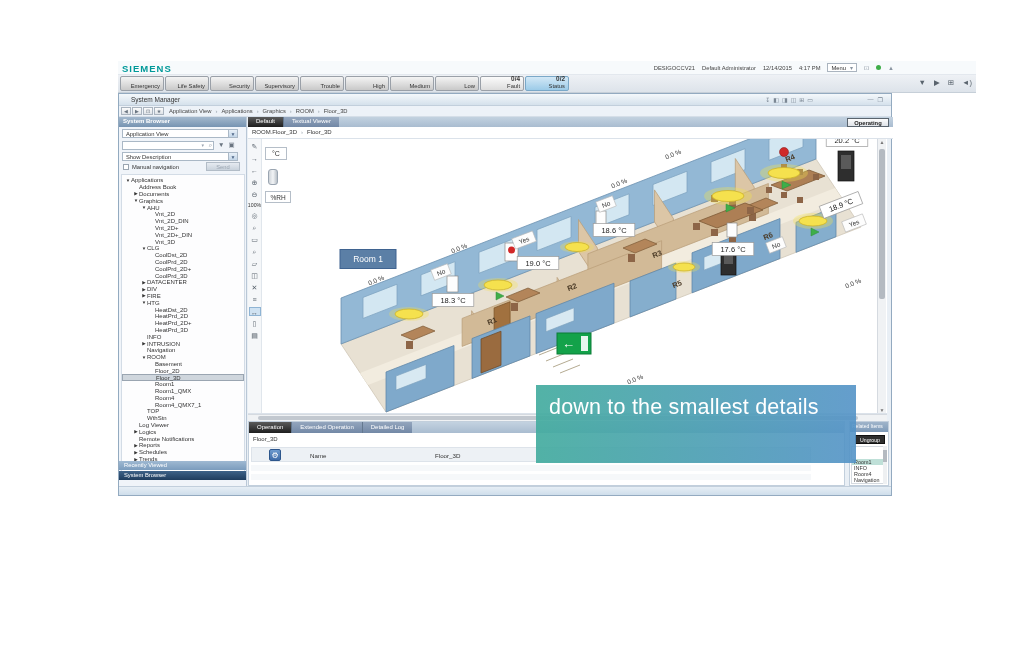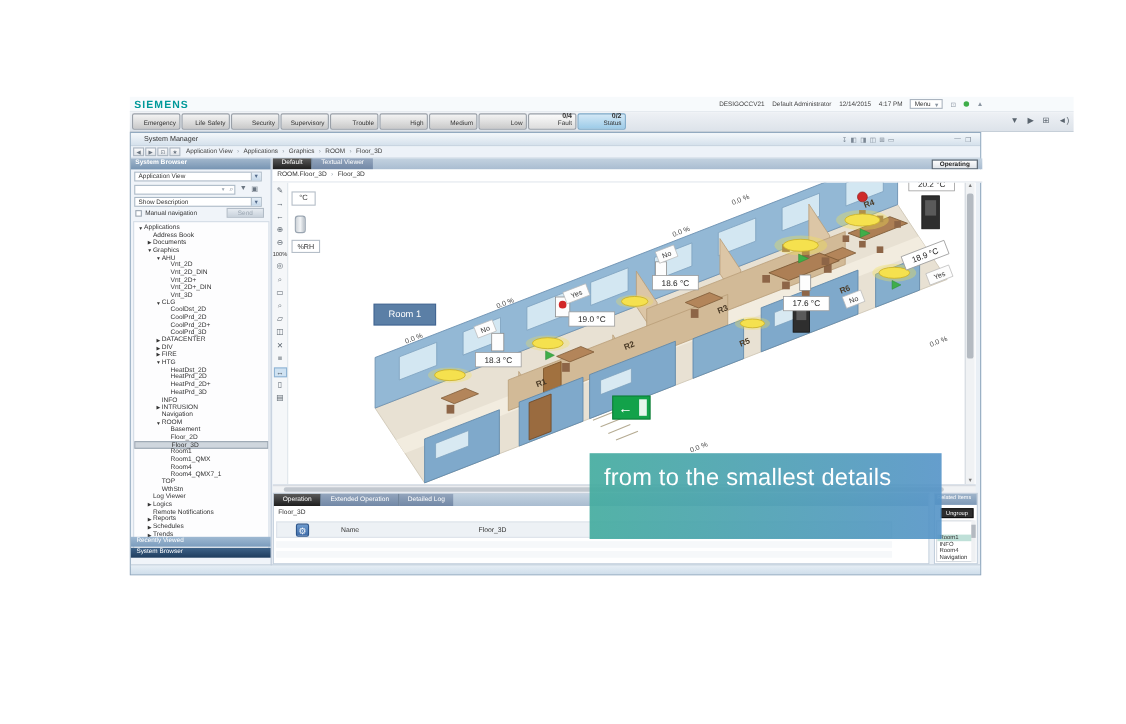--- a/index.html
+++ b/index.html
@@ -1,17 +1,17 @@
 <!DOCTYPE html>
 <html><head>
 <meta charset="utf-8">
 <style>
   *{box-sizing:border-box;margin:0;padding:0;}
   body{width:1024px;height:658px;background:#fff;font-family:"Liberation Sans",sans-serif;position:relative;overflow:hidden;}
-  #shell{position:absolute;left:118px;top:88px;width:858px;height:435px;background:#fff;}
+  #shell{position:absolute;left:118px;top:61px;width:858px;height:435px;background:#fff;}
   #titlebar{position:absolute;left:0;top:0;width:858px;height:14px;background:#f7fafc;border-bottom:1px solid #e3e8ee;}
   #brand{position:absolute;left:4px;top:2px;font-size:9.5px;font-weight:bold;letter-spacing:1px;color:#009999;}
   #tb-right{position:absolute;right:82px;top:2px;display:flex;gap:7px;align-items:center;font-size:5.8px;color:#444;}
   .menu-box{border:1px solid #aab4bf;background:#fff;padding:0 3px;height:9px;display:flex;align-items:center;gap:4px;color:#333;}
   .mini-ic{font-size:6px;color:#8a95a1;}
   .green-dot{width:5px;height:5px;border-radius:50%;background:#3fae49;display:inline-block;}
   #alarmrow{position:absolute;left:0;top:14px;width:858px;height:18px;background:linear-gradient(#eef1f5,#dde3ea);border-bottom:1px solid #c6cfd8;}
   #alarm-buttons{position:absolute;left:2px;top:1px;display:flex;gap:1px;}
   .alarm-btn{width:44px;height:15px;background:linear-gradient(#f4f4f4,#c9c9c9);border:1px solid #9aa0a8;border-radius:2px;display:flex;flex-direction:column;justify-content:flex-end;align-items:flex-end;padding:1px 3px;font-size:5.8px;color:#333;}
   .alarm-btn .cnt{font-size:6.4px;font-weight:bold;margin-bottom:1px;}
@@ -694,18 +694,18 @@
             <div class="rp-item">Room4</div>
             <div class="rp-item">Navigation</div>
           </div>
         <div id="rp-scroll">
             <div class="thumb"></div>
           </div>
       </div>
     </div>
 
     <div id="caption">
-      <div>from to the smallest details</div>
+      <div>down to the smallest details</div>
     </div>
 
     <div id="sm-status"></div>
   </div>
 </div>
 
 </body></html>

